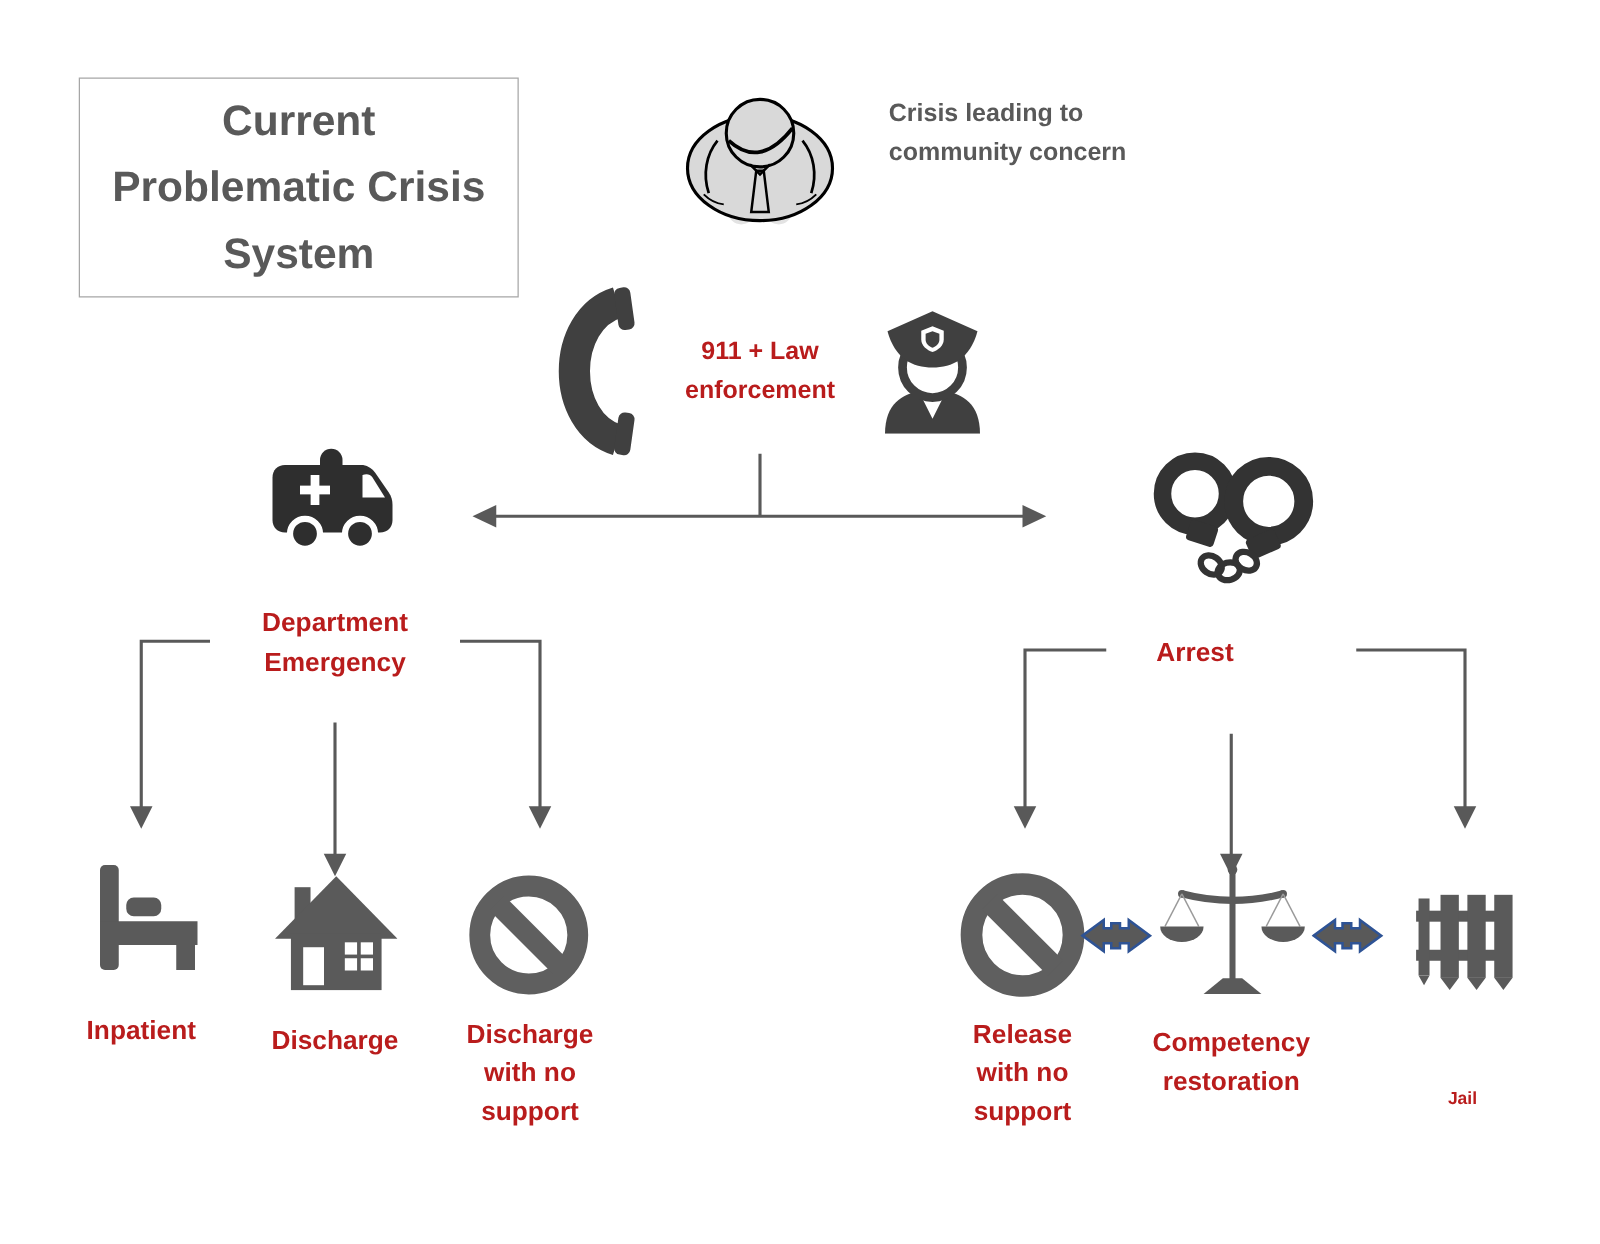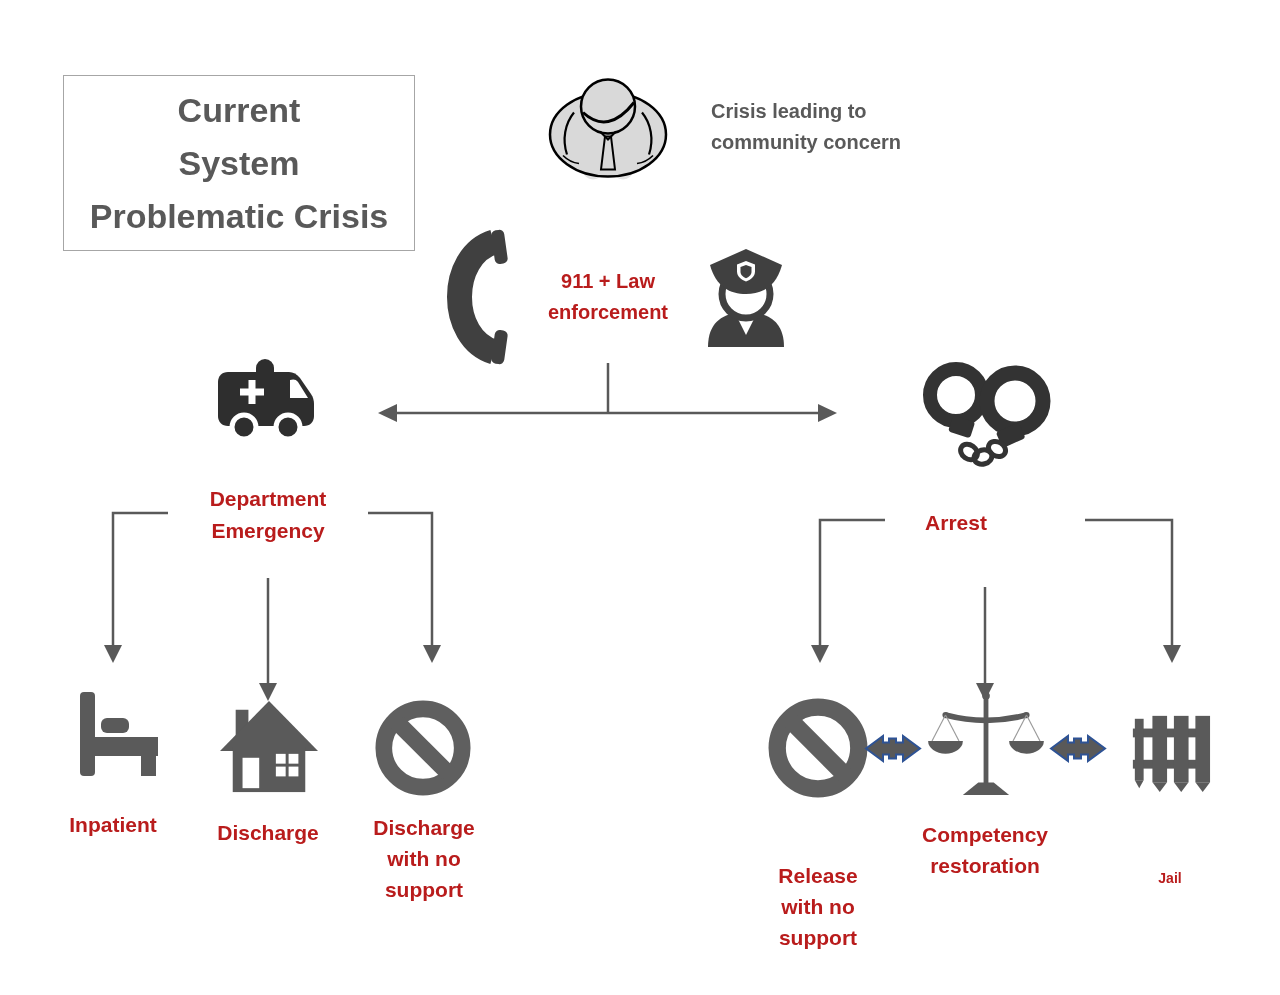--- a/index.html
+++ b/index.html
@@ -10,38 +10,38 @@
   .abs{position:absolute;}
   .lbl{
     position:absolute;font-weight:700;color:#b91c1c;text-align:center;
     font-size:21px;line-height:31px;
   }
   .lbl .ln{display:block;}
   #title-box{
     position:absolute;left:63px;top:62px;width:352px;height:176px;
     border:1px solid #a6a6a6;box-sizing:border-box;
     display:flex;flex-direction:column;justify-content:center;align-items:center;
-    font-weight:700;font-size:34px;line-height:53px;color:#595959;text-align:center;margin-top:13px;
+    font-weight:700;font-size:34px;line-height:53px;color:#595959;text-align:center;
   }
   #crisis-label{
-    position:absolute;left:711px;top:96px;width:200px;text-align:left;
+    position:absolute;left:711px;top:76px;width:200px;text-align:left;
     font-weight:700;font-size:20px;line-height:31px;color:#595959;
   }
   svg{display:block;}
   #connector-layer{position:absolute;left:0;top:0;width:1280px;height:995px;pointer-events:none;}
 </style>
 </head>
 <body>
 
 <div id="canvas">
 
   <div id="title-box">
     <span class="ln">Current</span>
+    <span class="ln">Problematic Crisis</span>
     <span class="ln">System</span>
-    <span class="ln">Problematic Crisis</span>
   </div>
 
   <div class="abs" style="left:543px;top:74px;width:130px;height:108px;">
     <svg width="130" height="108" viewBox="0 0 130 105">
       <ellipse cx="50" cy="95" rx="10" ry="9" fill="#e3e3e3"></ellipse>
       <ellipse cx="80" cy="95" rx="10" ry="9" fill="#e3e3e3"></ellipse>
       <ellipse cx="65" cy="59" rx="58" ry="42" fill="#d9d9d9" stroke="#000000" stroke-width="2.5"></ellipse>
       <circle cx="65" cy="31" r="27" fill="#d9d9d9" stroke="#000000" stroke-width="2.5"></circle>
       <path d="M40 37 Q 65 60 91 27" stroke="#000000" stroke-width="3" fill="none"></path>
       <path d="M31 37 C 22 48 19 64 24 79" stroke="#000000" stroke-width="2.2" fill="none"></path>
@@ -157,21 +157,21 @@
     <span class="ln">with no</span>
     <span class="ln">support</span>
   </div>
 
   <div class="abs" style="left:767px;top:697px;width:102px;height:102px;">
     <svg width="102" height="102" viewBox="0 0 100 100">
       <circle cx="50" cy="50" r="40" fill="none" stroke="#5f5f5f" stroke-width="17"></circle>
       <line x1="24" y1="24" x2="76" y2="76" stroke="#5f5f5f" stroke-width="17"></line>
     </svg>
   </div>
-  <div class="lbl" style="left:757px;top:812px;width:122px;margin-top:48px;">
+  <div class="lbl" style="left:757px;top:812px;width:122px;">
     <span class="ln">Release</span>
     <span class="ln">with no</span>
     <span class="ln">support</span>
   </div>
 
   <div class="abs" style="left:864px;top:732px;width:58px;height:33px;">
     <svg width="58" height="33" viewBox="0 0 58 33">
       <polygon points="2,16.5 19,4 19,10.5 25,10.5 25,6.5 32,6.5 32,10.5 39,10.5 39,4 56,16.5 39,29 39,22.5 32,22.5 32,26.5 25,26.5 25,22.5 19,22.5 19,29" fill="#595959" stroke="#2e5395" stroke-width="2" stroke-linejoin="miter"></polygon>
     </svg>
   </div>

